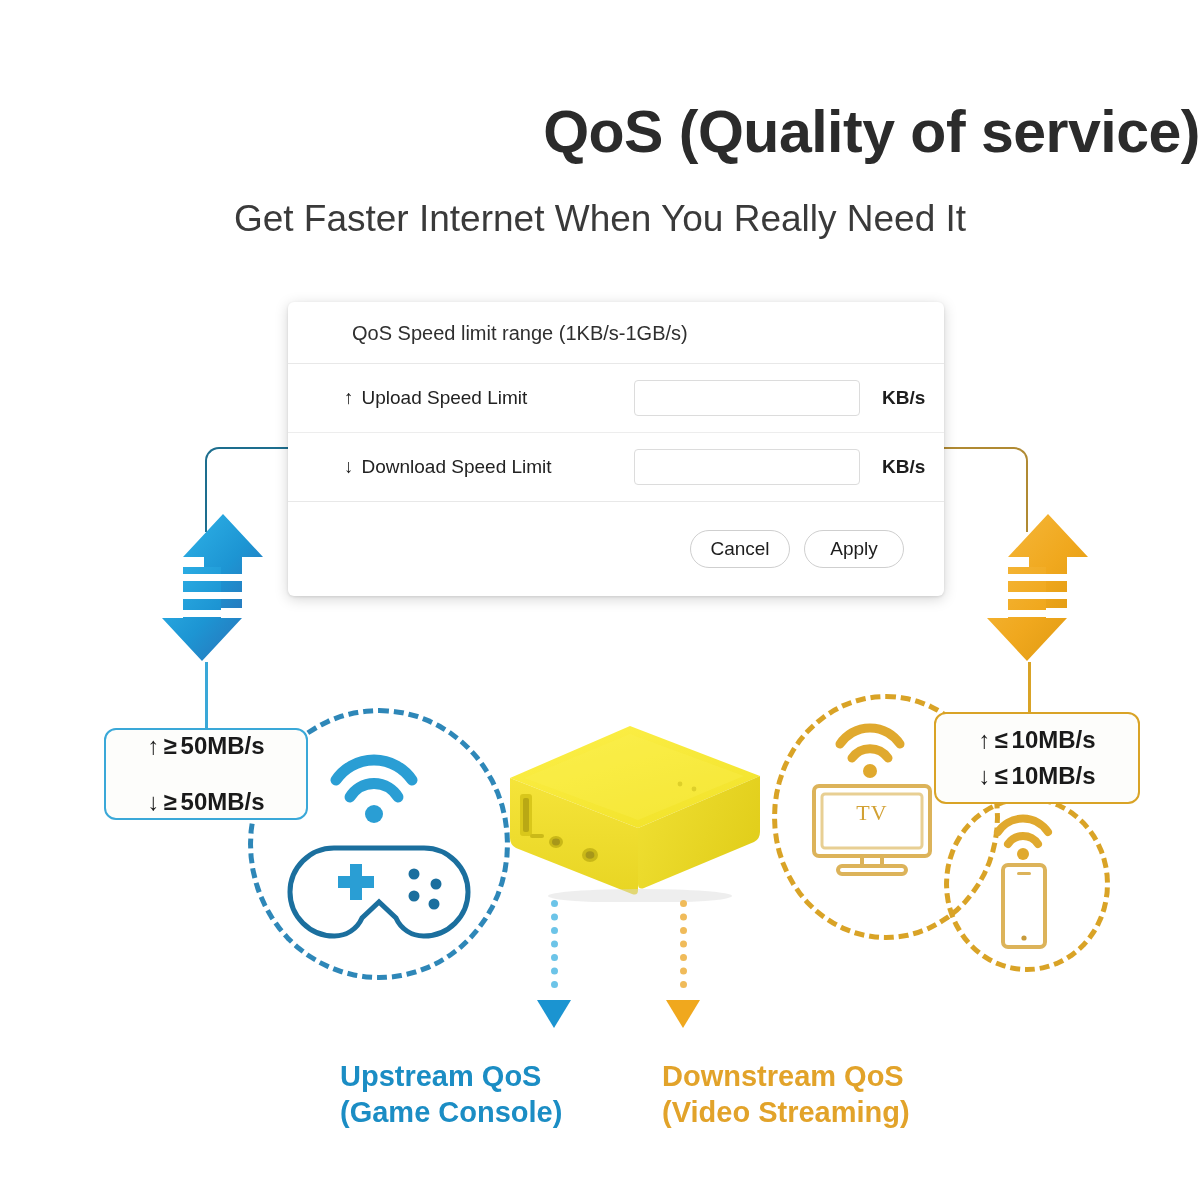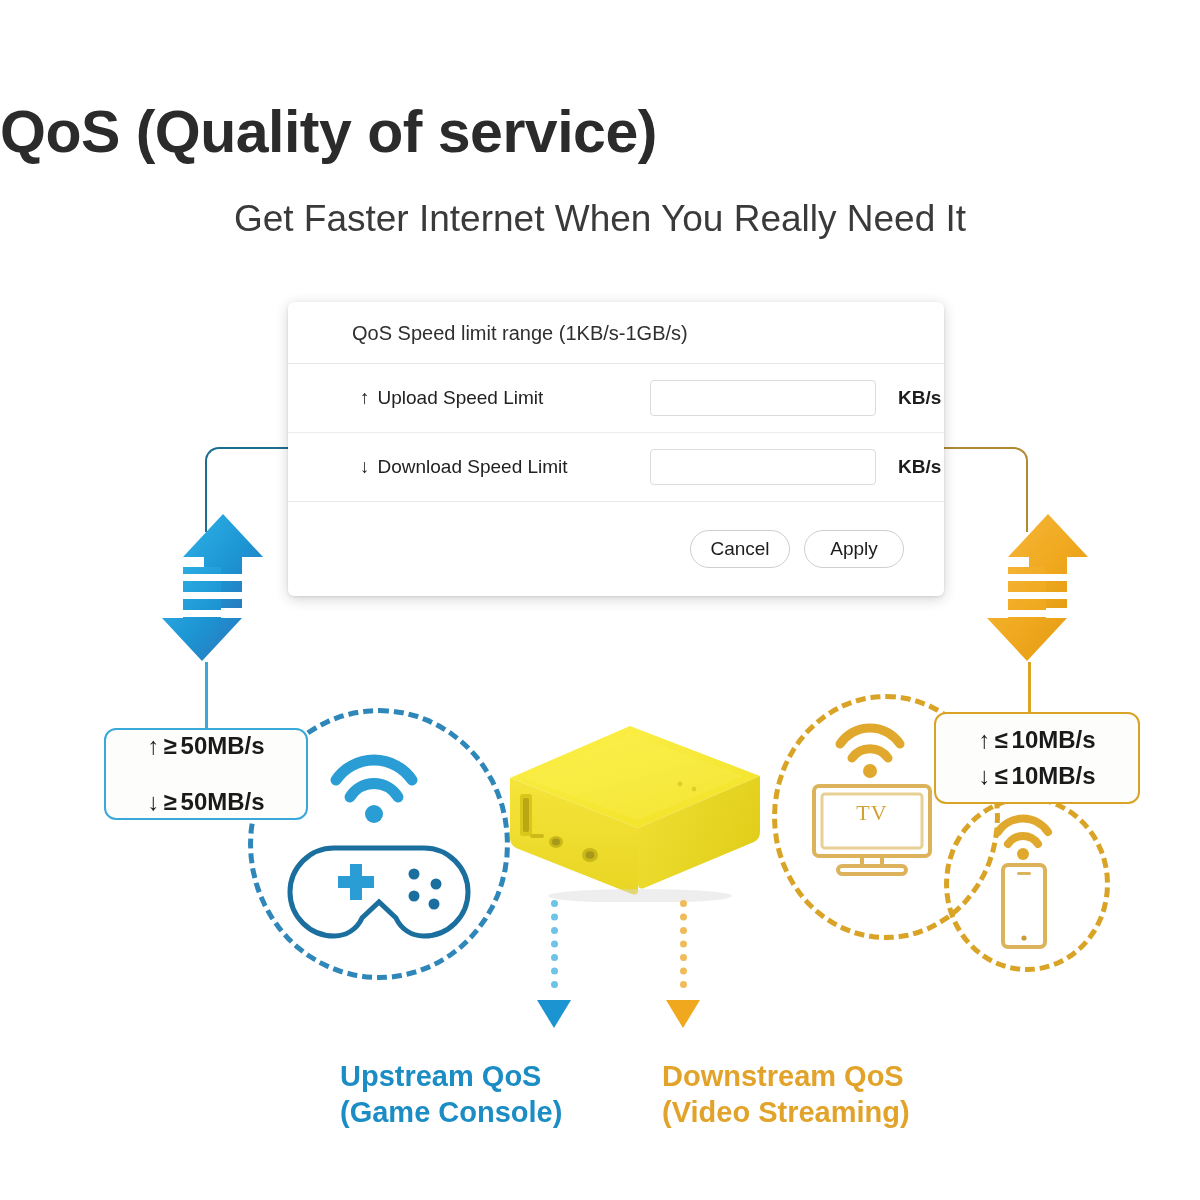--- a/index.html
+++ b/index.html
@@ -16,21 +16,21 @@
     height: 1200px;
     background: #ffffff;
     overflow: hidden;
   }
 
   
   .title {
     position: absolute;
     left: 0; right: 0;
     top: 98px;
-    text-align: left;
+    text-align: right;
     font-size: 59px;
     font-weight: bold;
     color: #2b2b2b;
     letter-spacing: -0.5px;
     white-space: nowrap;
   }
   .subtitle {
     position: absolute;
     left: 0; right: 0;
     top: 198px;
@@ -60,21 +60,21 @@
     font-size: 20px;
     color: #2f2f2f;
     border-bottom: 1px solid #e8e8e8;
     box-sizing: border-box;
     white-space: nowrap;
   }
   .dialog-row {
     height: 69px;
     display: flex;
     align-items: center;
-    padding: 0 0 0 72px;
+    padding: 0 0 0 56px;
     box-sizing: border-box;
     border-bottom: 1px solid #ededed;
   }
   .dialog-row:nth-of-type(3) { border-bottom: 1px solid #e8e8e8; }
   .row-label {
     font-size: 19px;
     color: #222;
     white-space: nowrap;
     width: 290px;
   }

